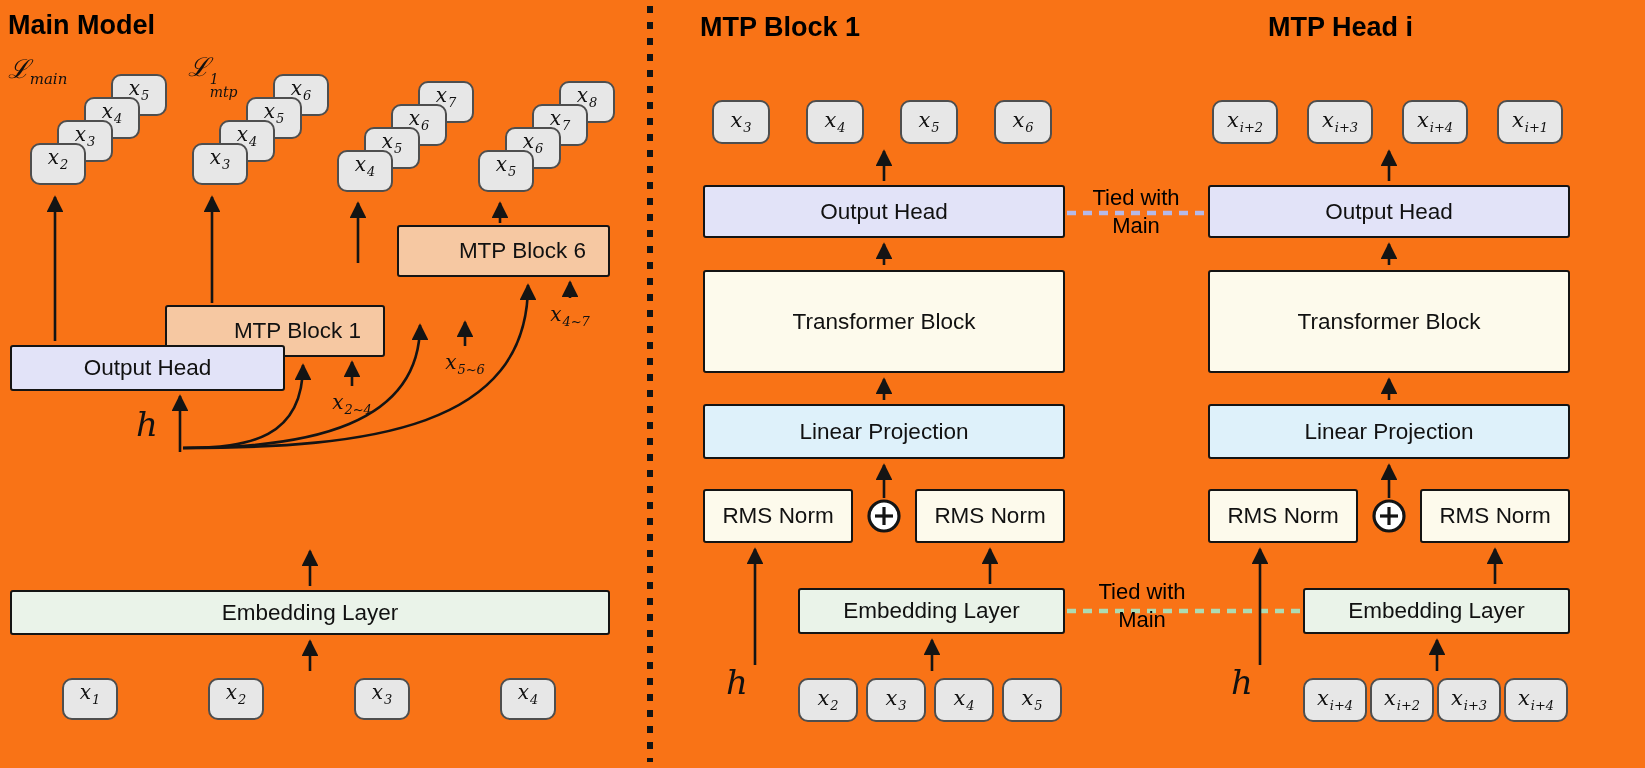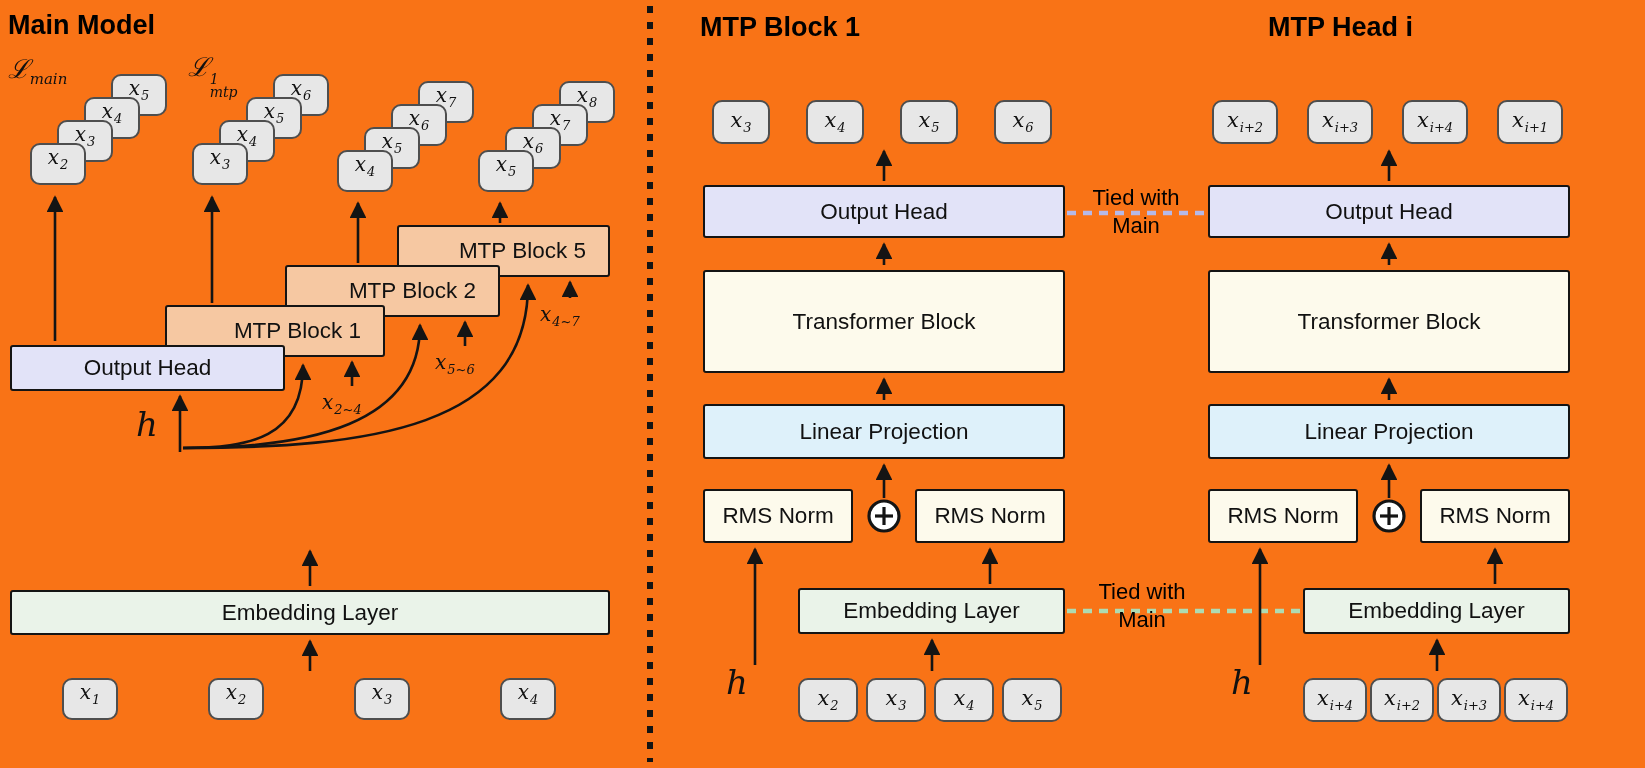--- a/index.html
+++ b/index.html
@@ -14,21 +14,21 @@
   .rms{background:var(--rms_bg)}
   .emb{background:var(--embedding_bg)}
   .mtp{background:var(--mtp_bg);justify-content:flex-end;padding-right:22px}
   .chip{position:absolute;width:56px;height:42px;background:var(--chip_bg);border:2.8px solid var(--chip_border);border-radius:10px;text-align:center;line-height:35px;font:italic 20px "DejaVu Serif",serif;color:#111;z-index:7}
   .chip.md{width:58px;height:44px;line-height:37px;font-size:21px}
   .chip sub,.rlab sub{font-size:13px;font-style:italic;margin-left:1px}
   .loss{position:absolute;font:italic 26px "DejaVu Serif",serif;z-index:8;white-space:nowrap}
   .loss sub{font-size:15px}
   .supsub{display:inline-flex;flex-direction:column;font-size:14px;line-height:13px;vertical-align:-8px;font-style:italic;text-align:left}
   .hlab{position:absolute;font:italic 34px "DejaVu Serif",serif;z-index:8}
-  .rlab{position:absolute;width:60px;font:italic 20px "DejaVu Serif",serif;z-index:8;white-space:nowrap}
+  .rlab{position:absolute;width:60px;text-align:center;font:italic 20px "DejaVu Serif",serif;z-index:8;white-space:nowrap}
   .tied{position:absolute;width:108px;text-align:center;font-size:22px;line-height:28px;z-index:8;color:#000}
   .ar{stroke:var(--arrow);stroke-width:2.6;fill:none;marker-end:url(#ah)}
   .lnA{stroke:var(--tied_top);stroke-width:4.5;stroke-dasharray:9 7}
   .lnB{stroke:var(--tied_bottom);stroke-width:4.5;stroke-dasharray:9 7}
   .divider{stroke:var(--divider);stroke-width:6;stroke-dasharray:7 9}
   .oplus circle{stroke:var(--arrow);stroke-width:3.2;fill:#fff}
   .oplus line{stroke:var(--arrow);stroke-width:3.2}
   #ah path{fill:var(--arrow)}
 </style>
 </head>
@@ -110,22 +110,21 @@
   <div class="chip" style="left:418px;top:81px;z-index:11"><span>x</span><sub>7</sub></div>
   <div class="chip" style="left:391px;top:104px;z-index:12"><span>x</span><sub>6</sub></div>
   <div class="chip" style="left:364px;top:127px;z-index:13"><span>x</span><sub>5</sub></div>
   <div class="chip" style="left:337px;top:150px;z-index:14"><span>x</span><sub>4</sub></div>
 
   <div class="chip" style="left:559px;top:81px;z-index:11"><span>x</span><sub>8</sub></div>
   <div class="chip" style="left:532px;top:104px;z-index:12"><span>x</span><sub>7</sub></div>
   <div class="chip" style="left:505px;top:127px;z-index:13"><span>x</span><sub>6</sub></div>
   <div class="chip" style="left:478px;top:150px;z-index:14"><span>x</span><sub>5</sub></div>
 
-  <div class="box mtp" style="left:397px;top:225px;width:213px;height:52px;z-index:2">MTP Block 5</div>
-  <div class="box mtp" style="left:285px;top:265px;width:215px;height:52px;z-index:3">MTP Block 2</div>
+  <div class="box mtp" style="left:397px;top:225px;width:213px;height:52px;z-index:2">MTP Block 6</div>
   <div class="box mtp" style="left:165px;top:305px;width:220px;height:52px;z-index:4">MTP Block 1</div>
   <div class="box head" style="left:10px;top:345px;width:275px;height:46px;z-index:5">Output Head</div>
 
   <span class="hlab" style="left:136px;top:404px">h</span>
 
   <span class="rlab" style="left:322px;top:390px"><span>x</span><sub>2~4</sub></span>
   <span class="rlab" style="left:435px;top:350px"><span>x</span><sub>5~6</sub></span>
   <span class="rlab" style="left:540px;top:302px"><span>x</span><sub>4~7</sub></span>
 
   <div class="box emb" style="left:10px;top:590px;width:600px;height:45px">Embedding Layer</div>

